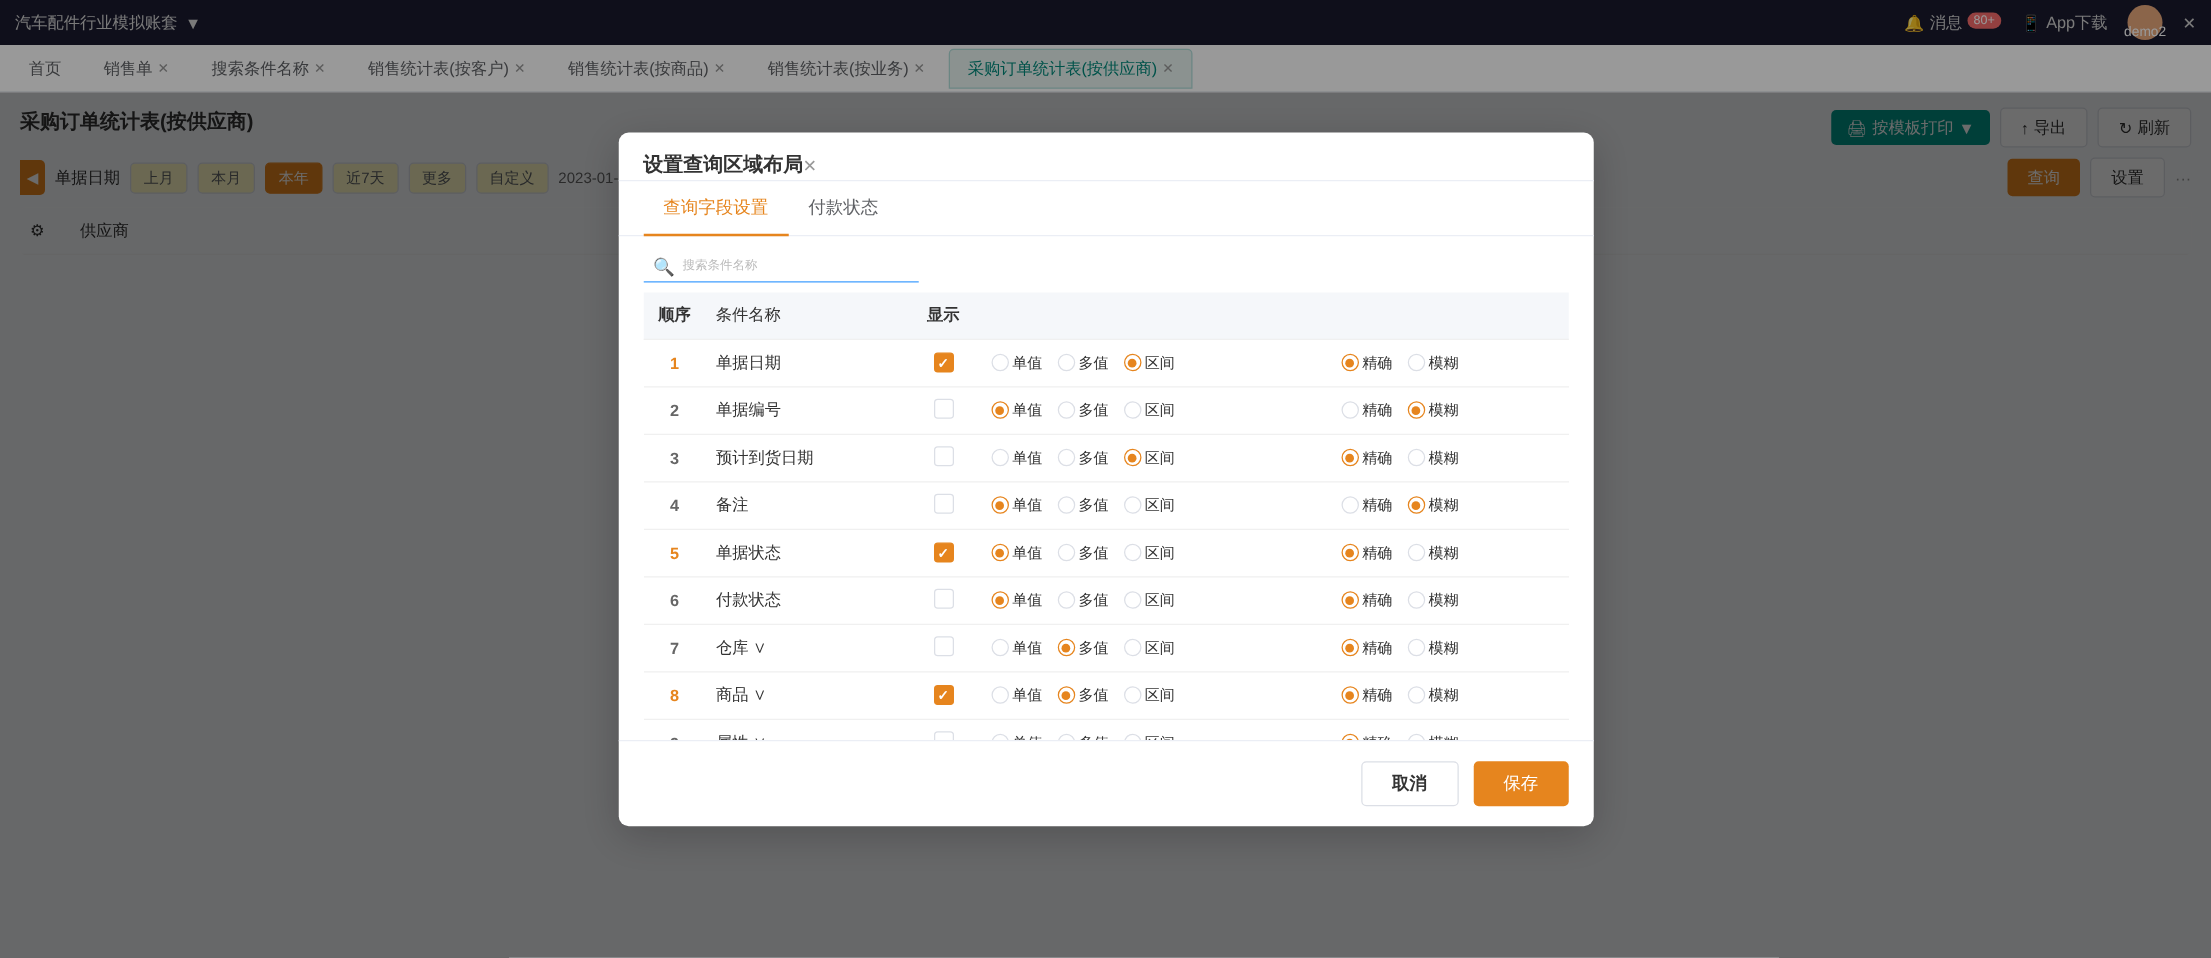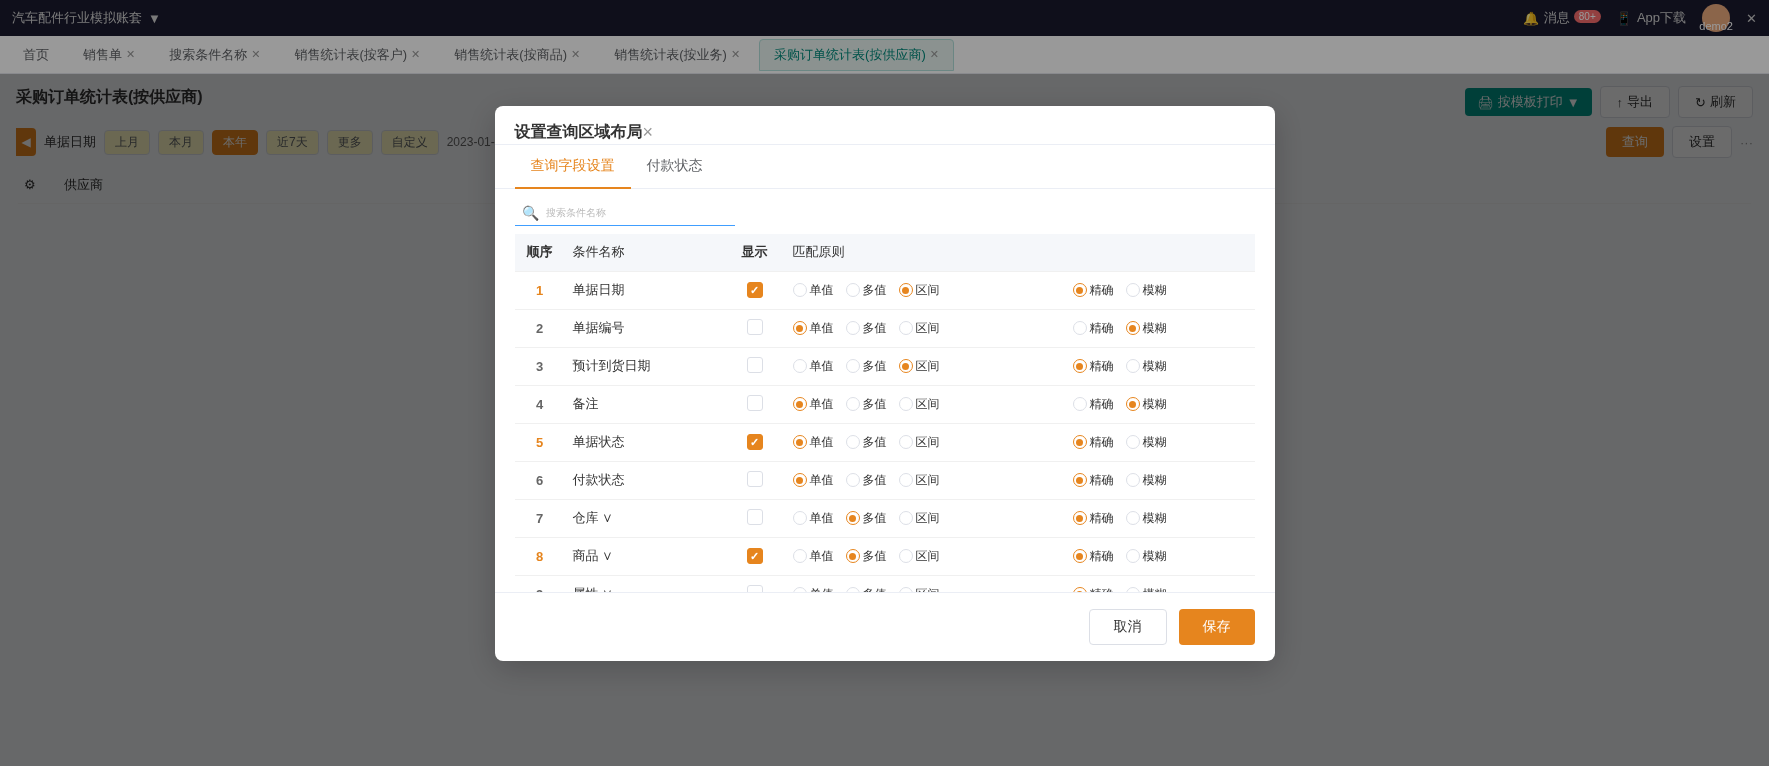--- a/index.html
+++ b/index.html
@@ -189,21 +189,21 @@
     .dialog-table::-webkit-scrollbar-thumb { background: #ccc; border-radius: 3px; }
 
     
     .dialog-footer {
       padding: 16px 20px;
       display: flex;
       justify-content: flex-end;
       gap: 12px;
       border-top: 1px solid #ebeef5;
     }
-    .btn-cancel { background: #fff; color: #333; border: 1px solid #dcdfe6; border-radius: 4px; padding: 8px 24px; cursor: pointer; font-size: 14px; }
+    .btn-cancel { background: #fff; color: #333; border: 1px solid #dcdfe6; border-radius: 4px; padding: 8px 24px; cursor: pointer; font-size: 14px; font-weight: bold; }
     .btn-save { background: #e6851e; color: #fff; border: none; border-radius: 4px; padding: 8px 24px; cursor: pointer; font-size: 14px; }
 
     .teal-btn { background: #009688; color: #fff; border: none; border-radius: 4px; padding: 5px 12px; cursor: pointer; font-size: 13px; display: flex; align-items: center; gap: 4px; }
 
     .collapse-arrow {
       display: inline-block;
       width: 20px; height: 28px;
       background: #e6851e;
       color: #fff;
       border-radius: 0 4px 4px 0;
@@ -342,21 +342,20 @@
         <span style="color:#999;font-size:14px;">🔍</span>
         <input type="text" placeholder="搜索条件名称" style="">
       </div>
     </div>
 
     <div style="padding: 0 20px;">
       <div class="dt-head" style="grid-template-columns:50px 160px 60px 280px 200px;">
         <div class="dt-cell center">顺序</div>
         <div class="dt-cell">条件名称</div>
         <div class="dt-cell center">显示</div>
-        <div class="dt-cell">匹配原则</div>
       </div>
     </div>
 
     <div class="dialog-table" style="max-height:320px; overflow-y:auto;">
 
       <div class="dt-row" style="grid-template-columns:50px 160px 60px 280px 200px;">
         <div class="dt-cell num center">1</div>
         <div class="dt-cell">单据日期</div>
         <div class="dt-cell center">
           <div class="checkbox-custom checked"></div>

